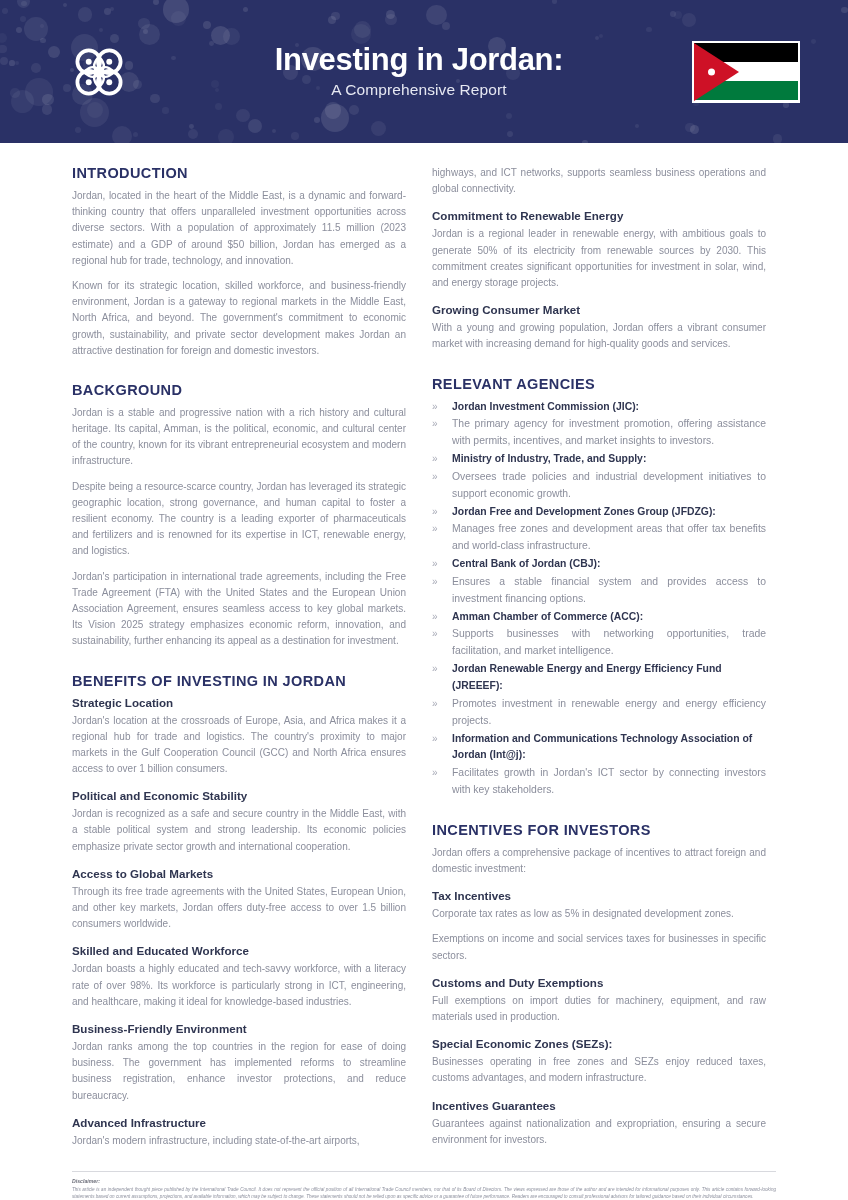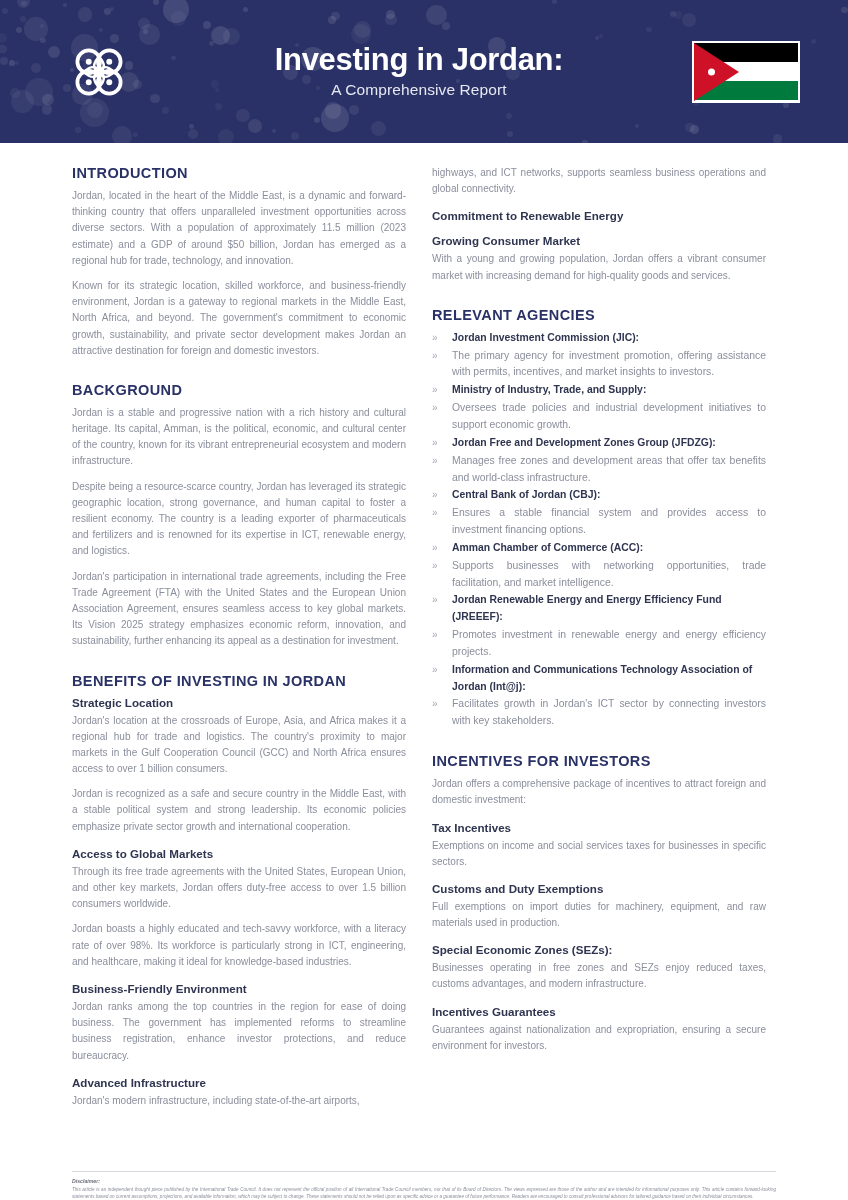--- a/index.html
+++ b/index.html
@@ -310,40 +310,43 @@
       <h2 class="sect spaced">BACKGROUND</h2>
       <p class="body">Jordan is a stable and progressive nation with a rich history and cultural heritage. Its capital, Amman, is the political, economic, and cultural center of the country, known for its vibrant entrepreneurial ecosystem and modern infrastructure.</p>
       <p class="body">Despite being a resource-scarce country, Jordan has leveraged its strategic geographic location, strong governance, and human capital to foster a resilient economy. The country is a leading exporter of pharmaceuticals and fertilizers and is renowned for its expertise in ICT, renewable energy, and logistics.</p>
       <p class="body">Jordan's participation in international trade agreements, including the Free Trade Agreement (FTA) with the United States and the European Union Association Agreement, ensures seamless access to key global markets. Its Vision 2025 strategy emphasizes economic reform, innovation, and sustainability, further enhancing its appeal as a destination for investment.</p>
 
       <h2 class="sect spaced">BENEFITS OF INVESTING IN JORDAN</h2>
 
       <h3 class="sub first">Strategic Location</h3>
       <p class="body">Jordan's location at the crossroads of Europe, Asia, and Africa makes it a regional hub for trade and logistics. The country's proximity to major markets in the Gulf Cooperation Council (GCC) and North Africa ensures access to over 1 billion consumers.</p>
 
+      <h3 class="sub">Political and Economic Stability</h3>
       <p class="body">Jordan is recognized as a safe and secure country in the Middle East, with a stable political system and strong leadership. Its economic policies emphasize private sector growth and international cooperation.</p>
 
       <h3 class="sub">Access to Global Markets</h3>
       <p class="body">Through its free trade agreements with the United States, European Union, and other key markets, Jordan offers duty-free access to over 1.5 billion consumers worldwide.</p>
 
+      <h3 class="sub">Skilled and Educated Workforce</h3>
       <p class="body">Jordan boasts a highly educated and tech-savvy workforce, with a literacy rate of over 98%. Its workforce is particularly strong in ICT, engineering, and healthcare, making it ideal for knowledge-based industries.</p>
 
       <h3 class="sub">Business-Friendly Environment</h3>
       <p class="body">Jordan ranks among the top countries in the region for ease of doing business. The government has implemented reforms to streamline business registration, enhance investor protections, and reduce bureaucracy.</p>
 
       <h3 class="sub">Advanced Infrastructure</h3>
       <p class="body">Jordan's modern infrastructure, including state-of-the-art airports,</p>
 
     </div>
 
     <div class="col">
 
       <p class="body">highways, and ICT networks, supports seamless business operations and global connectivity.</p>
 
       <h3 class="sub">Commitment to Renewable Energy</h3>
+      <p class="body">Jordan is a regional leader in renewable energy, with ambitious goals to generate 50% of its electricity from renewable sources by 2030. This commitment creates significant opportunities for investment in solar, wind, and energy storage projects.</p>
 
       <h3 class="sub">Growing Consumer Market</h3>
       <p class="body">With a young and growing population, Jordan offers a vibrant consumer market with increasing demand for high-quality goods and services.</p>
 
       <h2 class="sect spaced">RELEVANT AGENCIES</h2>
 
       <ul class="agencies">
         <li>
             <span class="mk">»</span>
             <span class="tx strong">Jordan Investment Commission (JIC):</span>
@@ -405,20 +408,21 @@
         <li>
             <span class="mk">»</span>
             <span class="tx">Facilitates growth in Jordan's ICT sector by connecting investors with key stakeholders.</span>
           </li>
       </ul>
 
       <h2 class="sect spaced">INCENTIVES FOR INVESTORS</h2>
       <p class="body tight">Jordan offers a comprehensive package of incentives to attract foreign and domestic investment:</p>
 
       <h3 class="sub">Tax Incentives</h3>
+      <p class="body">Corporate tax rates as low as 5% in designated development zones.</p>
       <p class="body">Exemptions on income and social services taxes for businesses in specific sectors.</p>
 
       <h3 class="sub">Customs and Duty Exemptions</h3>
       <p class="body">Full exemptions on import duties for machinery, equipment, and raw materials used in production.</p>
 
       <h3 class="sub">Special Economic Zones (SEZs):</h3>
       <p class="body">Businesses operating in free zones and SEZs enjoy reduced taxes, customs advantages, and modern infrastructure.</p>
 
       <h3 class="sub">Incentives Guarantees</h3>
       <p class="body">Guarantees against nationalization and expropriation, ensuring a secure environment for investors.</p>

